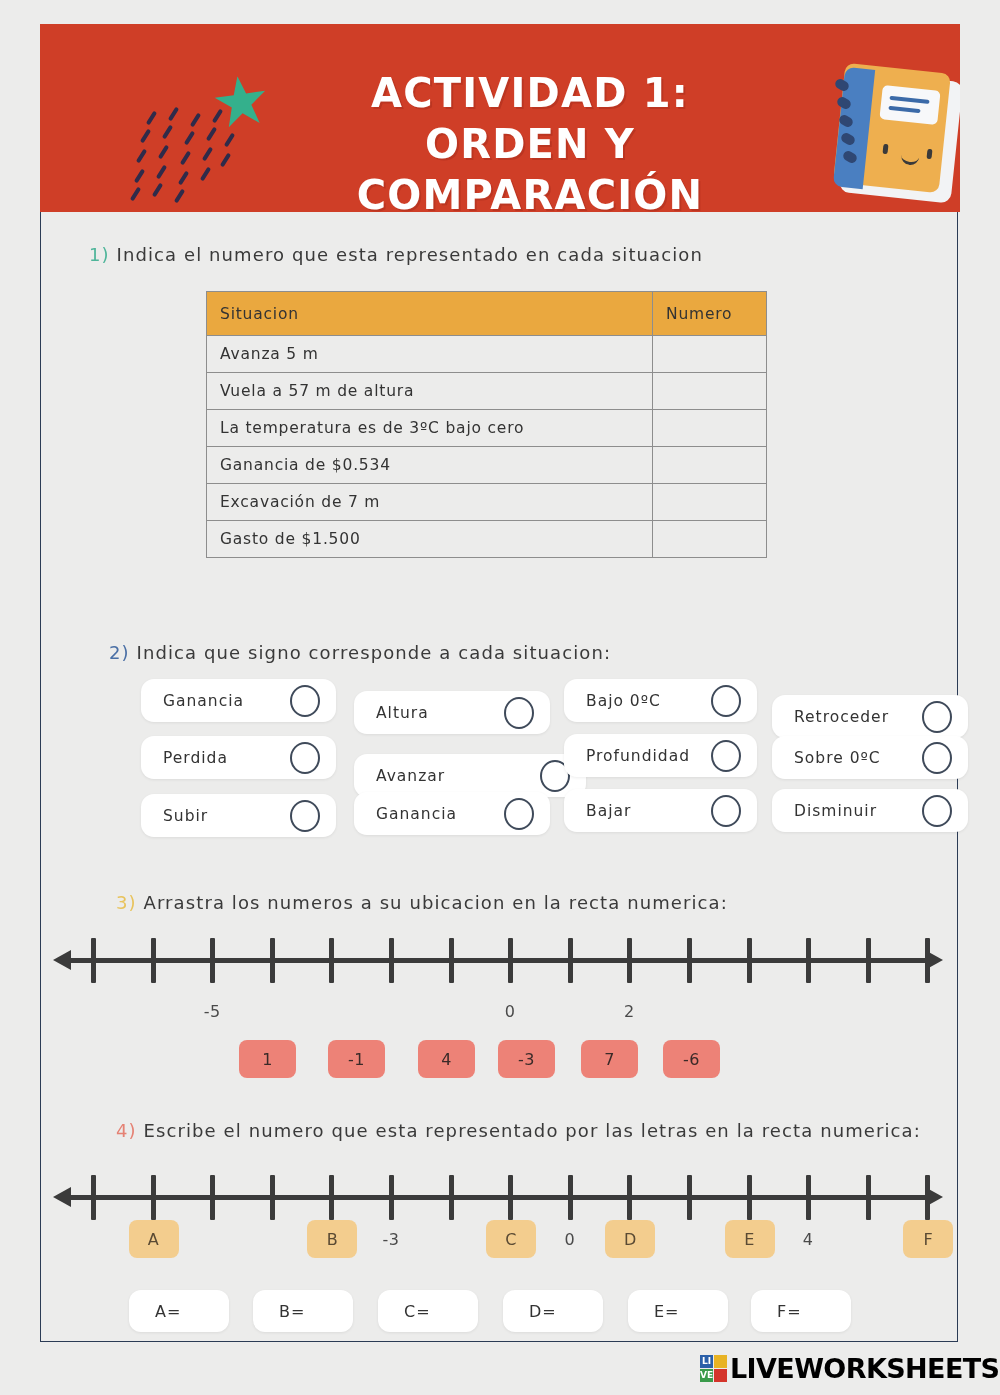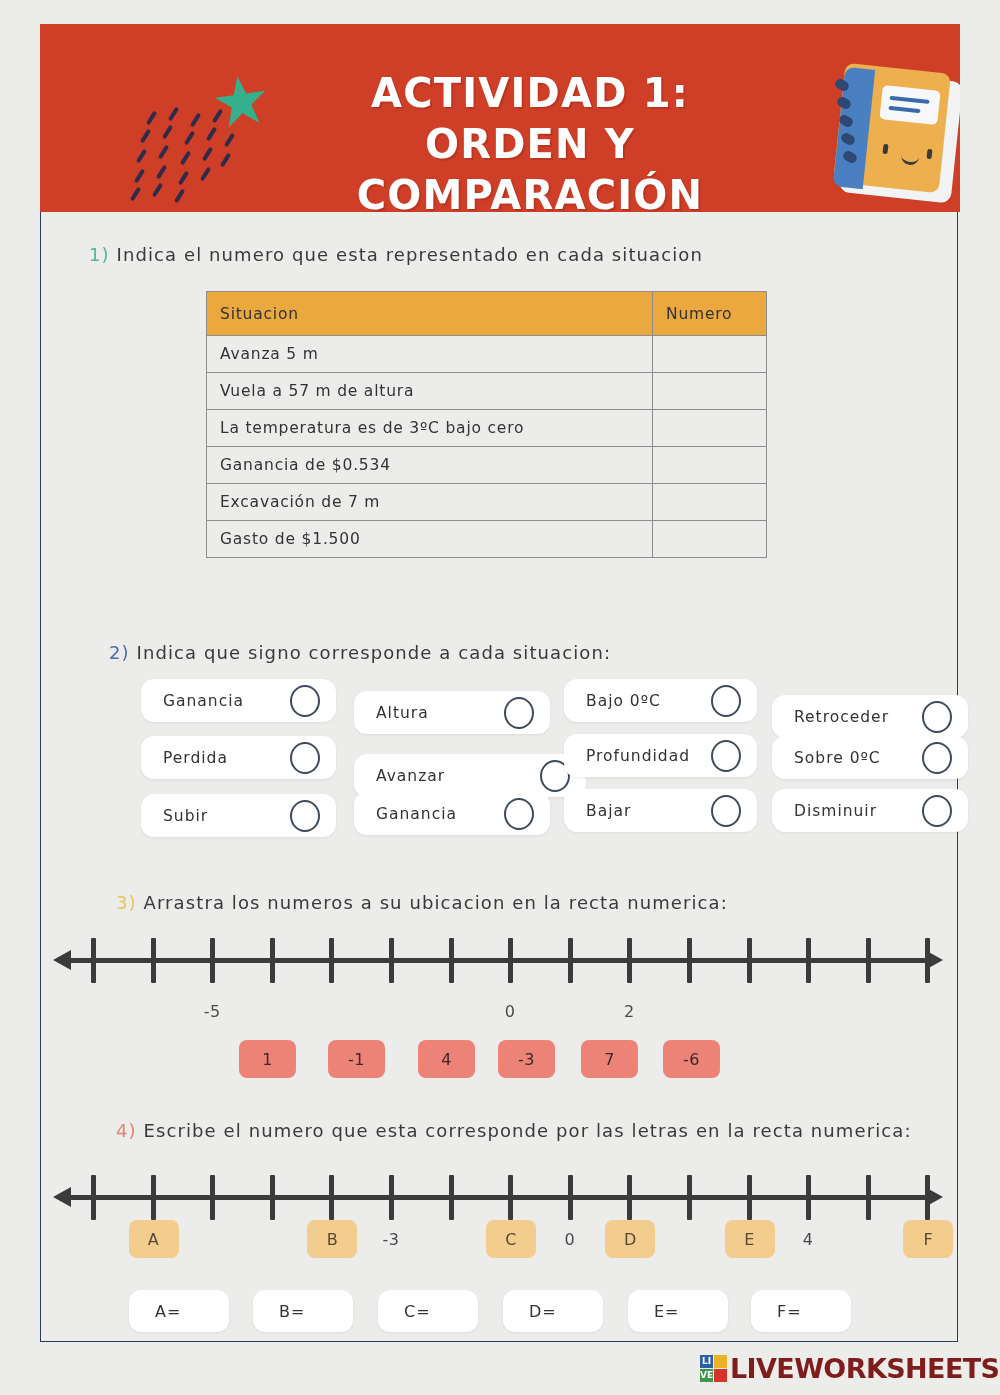--- a/index.html
+++ b/index.html
@@ -372,21 +372,21 @@
     font-weight: bold;
   }
   #footer-logo .blocks b:nth-child(1) { background: #2b5fa8; }
   #footer-logo .blocks b:nth-child(2) { background: #e8b324; }
   #footer-logo .blocks b:nth-child(3) { background: #3a9a4a; }
   #footer-logo .blocks b:nth-child(4) { background: #d4342a; }
   #footer-logo .word {
     font-family: "DejaVu Sans", sans-serif;
     font-weight: bold;
     font-size: 27px;
-    color: #7f1d1d;
+    color: #000000;
     letter-spacing: -0.6px;
   }
 </style>
 </head>
 <body>
 
 <div id="sheet">
 
   <div id="frame"></div>
 
@@ -581,21 +581,21 @@
       <div class="rtile" style="left:198px; top:828px;">1</div>
       <div class="rtile" style="left:287px; top:828px;">-1</div>
       <div class="rtile" style="left:377px; top:828px;">4</div>
       <div class="rtile" style="left:457px; top:828px;">-3</div>
       <div class="rtile" style="left:540px; top:828px;">7</div>
       <div class="rtile" style="left:622px; top:828px;">-6</div>
     </div>
 
     <div class="qline" style="left:75px; top:908px;">
       <span class="qnum c4">4)</span>
-      <span>Escribe el numero que esta corresponde por las letras en la recta numerica:</span>
+      <span>Escribe el numero que esta representado por las letras en la recta numerica:</span>
     </div>
 
     <div class="nline" id="nline4" style="left:12px; top:955px; width:890px;">
       <div class="axis" style="left:10px; width:870px;"></div>
       <div class="arrowL"></div>
       <div class="arrowR"></div>
     <div class="tick" style="left: 38px;"></div>
         <div class="tick" style="left: 97.6px;"></div>
         <div class="tick" style="left: 157.2px;"></div>
         <div class="tick" style="left: 216.8px;"></div>

